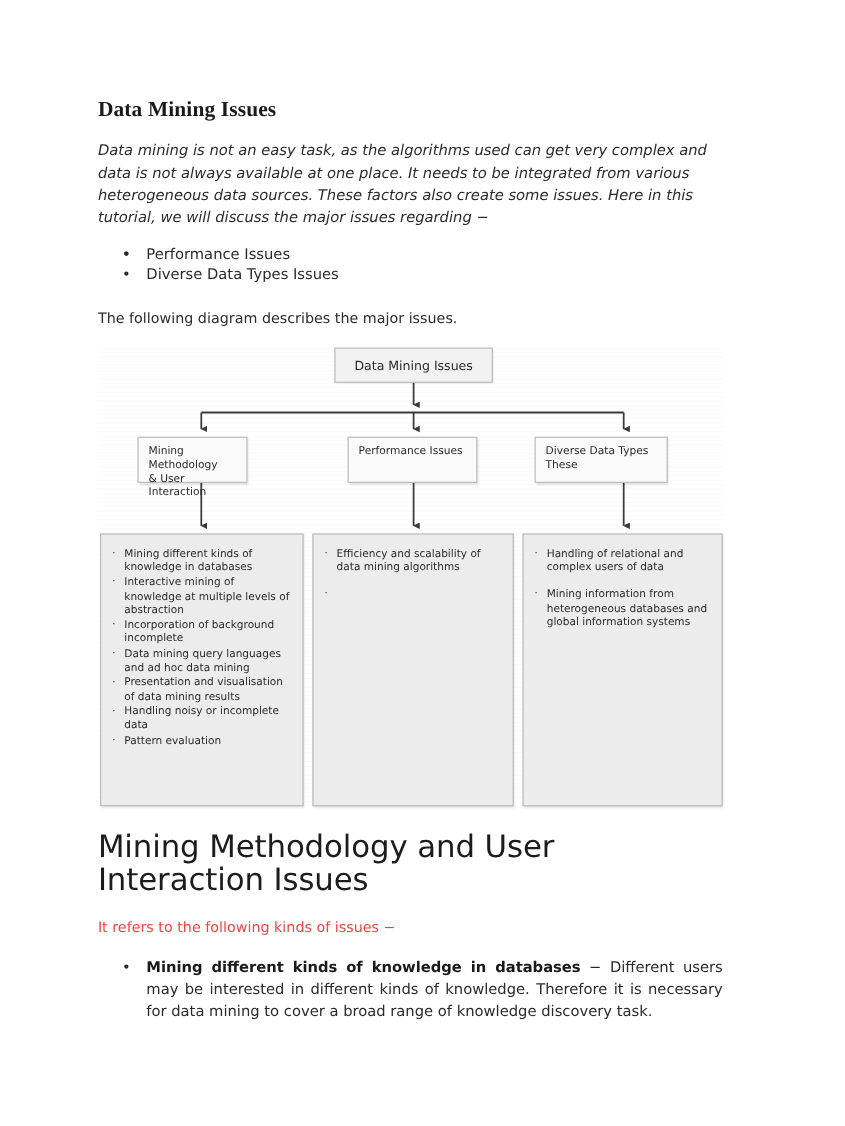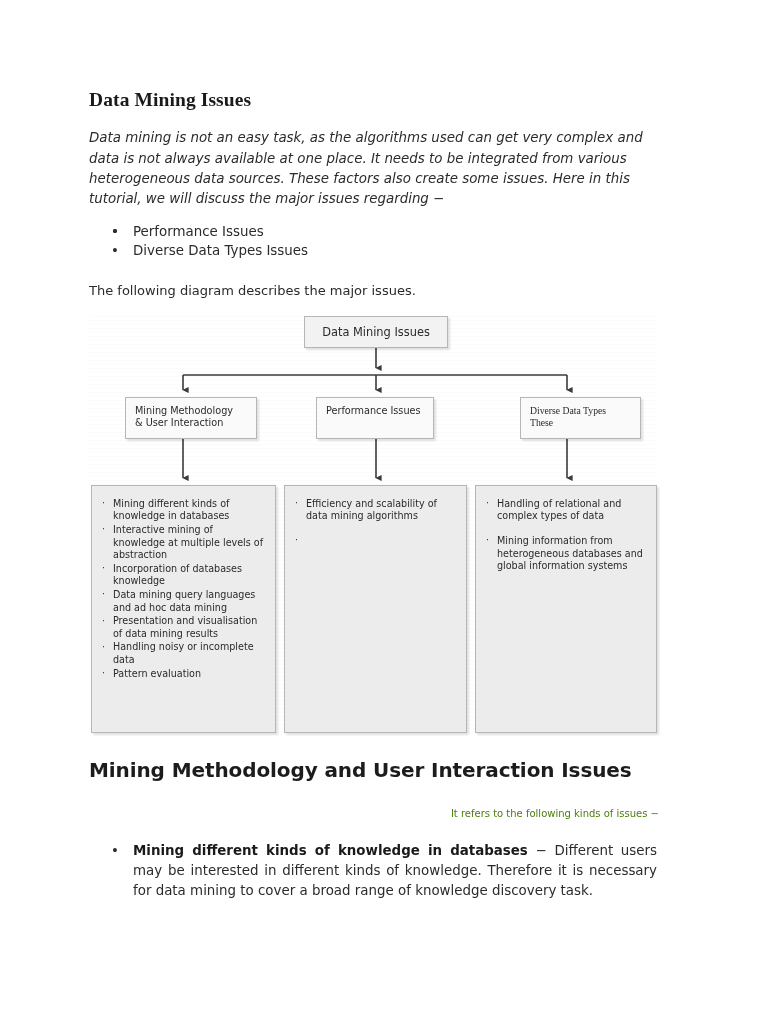--- a/index.html
+++ b/index.html
@@ -112,23 +112,23 @@
     justify-content: center;
     font-size: 11.4px;
   }
 
   .dg-mid {
     background: #fafafa;
     top: 84px;
     height: 42px;
     padding: 7px 8px 0 9px;
   }
-  .dg-mid-1 { left: 36px;  width: 132px; }
+  .dg-mid-1 { left: 36px;  width: 100px; }
   .dg-mid-2 { left: 227px; width: 118px; }
-  .dg-mid-3 { left: 431px; width: 121px; font-family: Liberation Serif, serif; }
+  .dg-mid-3 { left: 397px; width: 121px; }
 
   .dg-detail {
     background: #ececec;
     top: 172px;
     height: 248px;
     padding: 12px 9px 0 9px;
   }
   .dg-detail-1 { left: 2px;   width: 185px; }
   .dg-detail-2 { left: 195px; width: 183px; }
   .dg-detail-3 { left: 386px; width: 182px; }
@@ -158,34 +158,33 @@
     position: absolute;
     left: 0; top: 0;
     width: 568px;
     height: 423px;
     pointer-events: none;
   }
 
   
   h2.section-title {
     font-family: "DejaVu Sans", sans-serif;
-    font-weight: bold;
-    font-size: 20px;
+    font-weight: normal;
+    font-size: 28px;
     line-height: 30px;
     margin: 19px 0 0 0;
     color: #1c1c1c;
     letter-spacing: -0.1px;
   }
 
   p.refers {
-    font-size: 10px;
+    font-size: 13px;
     line-height: 20px;
     margin: 19px 0 0 0;
-    color: #4d7c0f;
-    text-align: right;
+    color: #ef4444;
   }
 
   ul.just-list {
     list-style: none;
     margin: 17px 0 0 0;
     padding: 0;
   }
   ul.just-list li {
     position: relative;
     padding-left: 44px;
@@ -264,38 +263,38 @@
       </div>
       <div class="dg-box dg-mid dg-mid-3">
         <div>Diverse Data Types</div>
         <div>These</div>
       </div>
 
       <div class="dg-box dg-detail dg-detail-1">
         <ul>
           <li><span class="d-dot">·</span><span>Mining different kinds of knowledge in databases</span></li>
           <li><span class="d-dot">·</span><span>Interactive mining of knowledge at multiple levels of abstraction</span></li>
-          <li><span class="d-dot">·</span><span>Incorporation of databases knowledge</span></li>
+          <li><span class="d-dot">·</span><span>Incorporation of background incomplete</span></li>
           <li><span class="d-dot">·</span><span>Data mining query languages and ad hoc data mining</span></li>
           <li><span class="d-dot">·</span><span>Presentation and visualisation of data mining results</span></li>
           <li><span class="d-dot">·</span><span>Handling noisy or incomplete data</span></li>
           <li><span class="d-dot">·</span><span>Pattern evaluation</span></li>
         </ul>
       </div>
 
       <div class="dg-box dg-detail dg-detail-2 spaced">
         <ul>
           <li><span class="d-dot">·</span><span>Efficiency and scalability of data mining algorithms</span></li>
           <li><span class="d-dot">·</span></li>
         </ul>
       </div>
 
       <div class="dg-box dg-detail dg-detail-3 spaced">
         <ul>
-          <li><span class="d-dot">·</span><span>Handling of relational and complex types of data</span></li>
+          <li><span class="d-dot">·</span><span>Handling of relational and complex users of data</span></li>
           <li><span class="d-dot">·</span><span>Mining information from heterogeneous databases and global information systems</span></li>
         </ul>
       </div>
 
     </div>
 
     <h2 class="section-title">Mining Methodology and User Interaction Issues</h2>
 
     <p class="refers">It refers to the following kinds of issues −</p>
 

